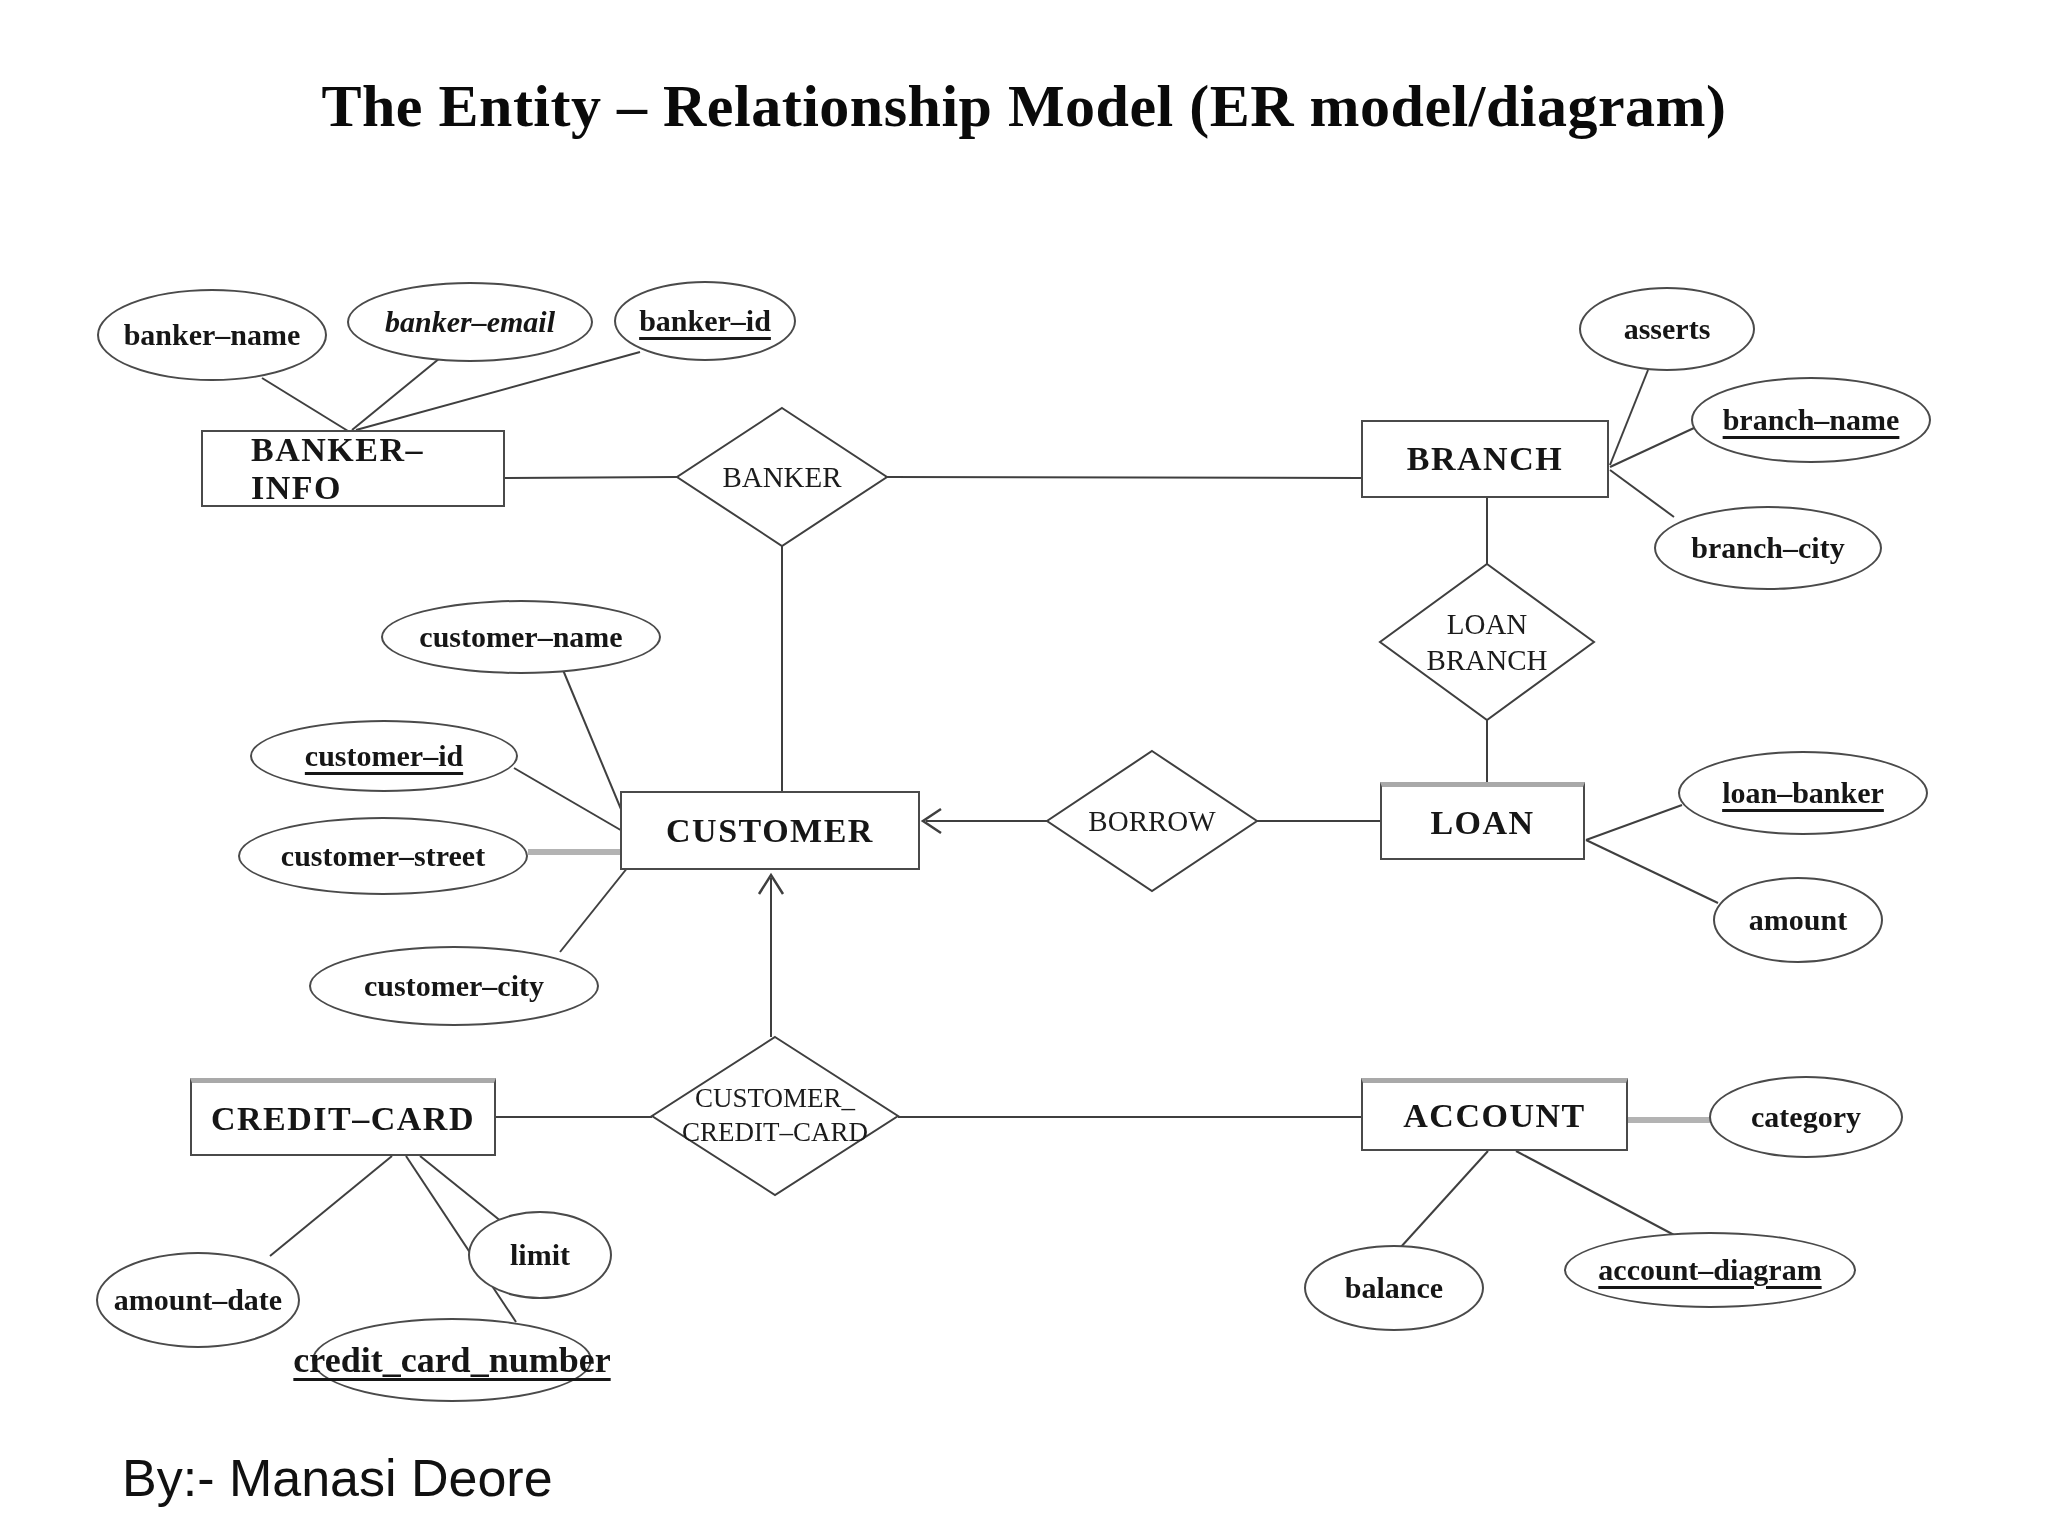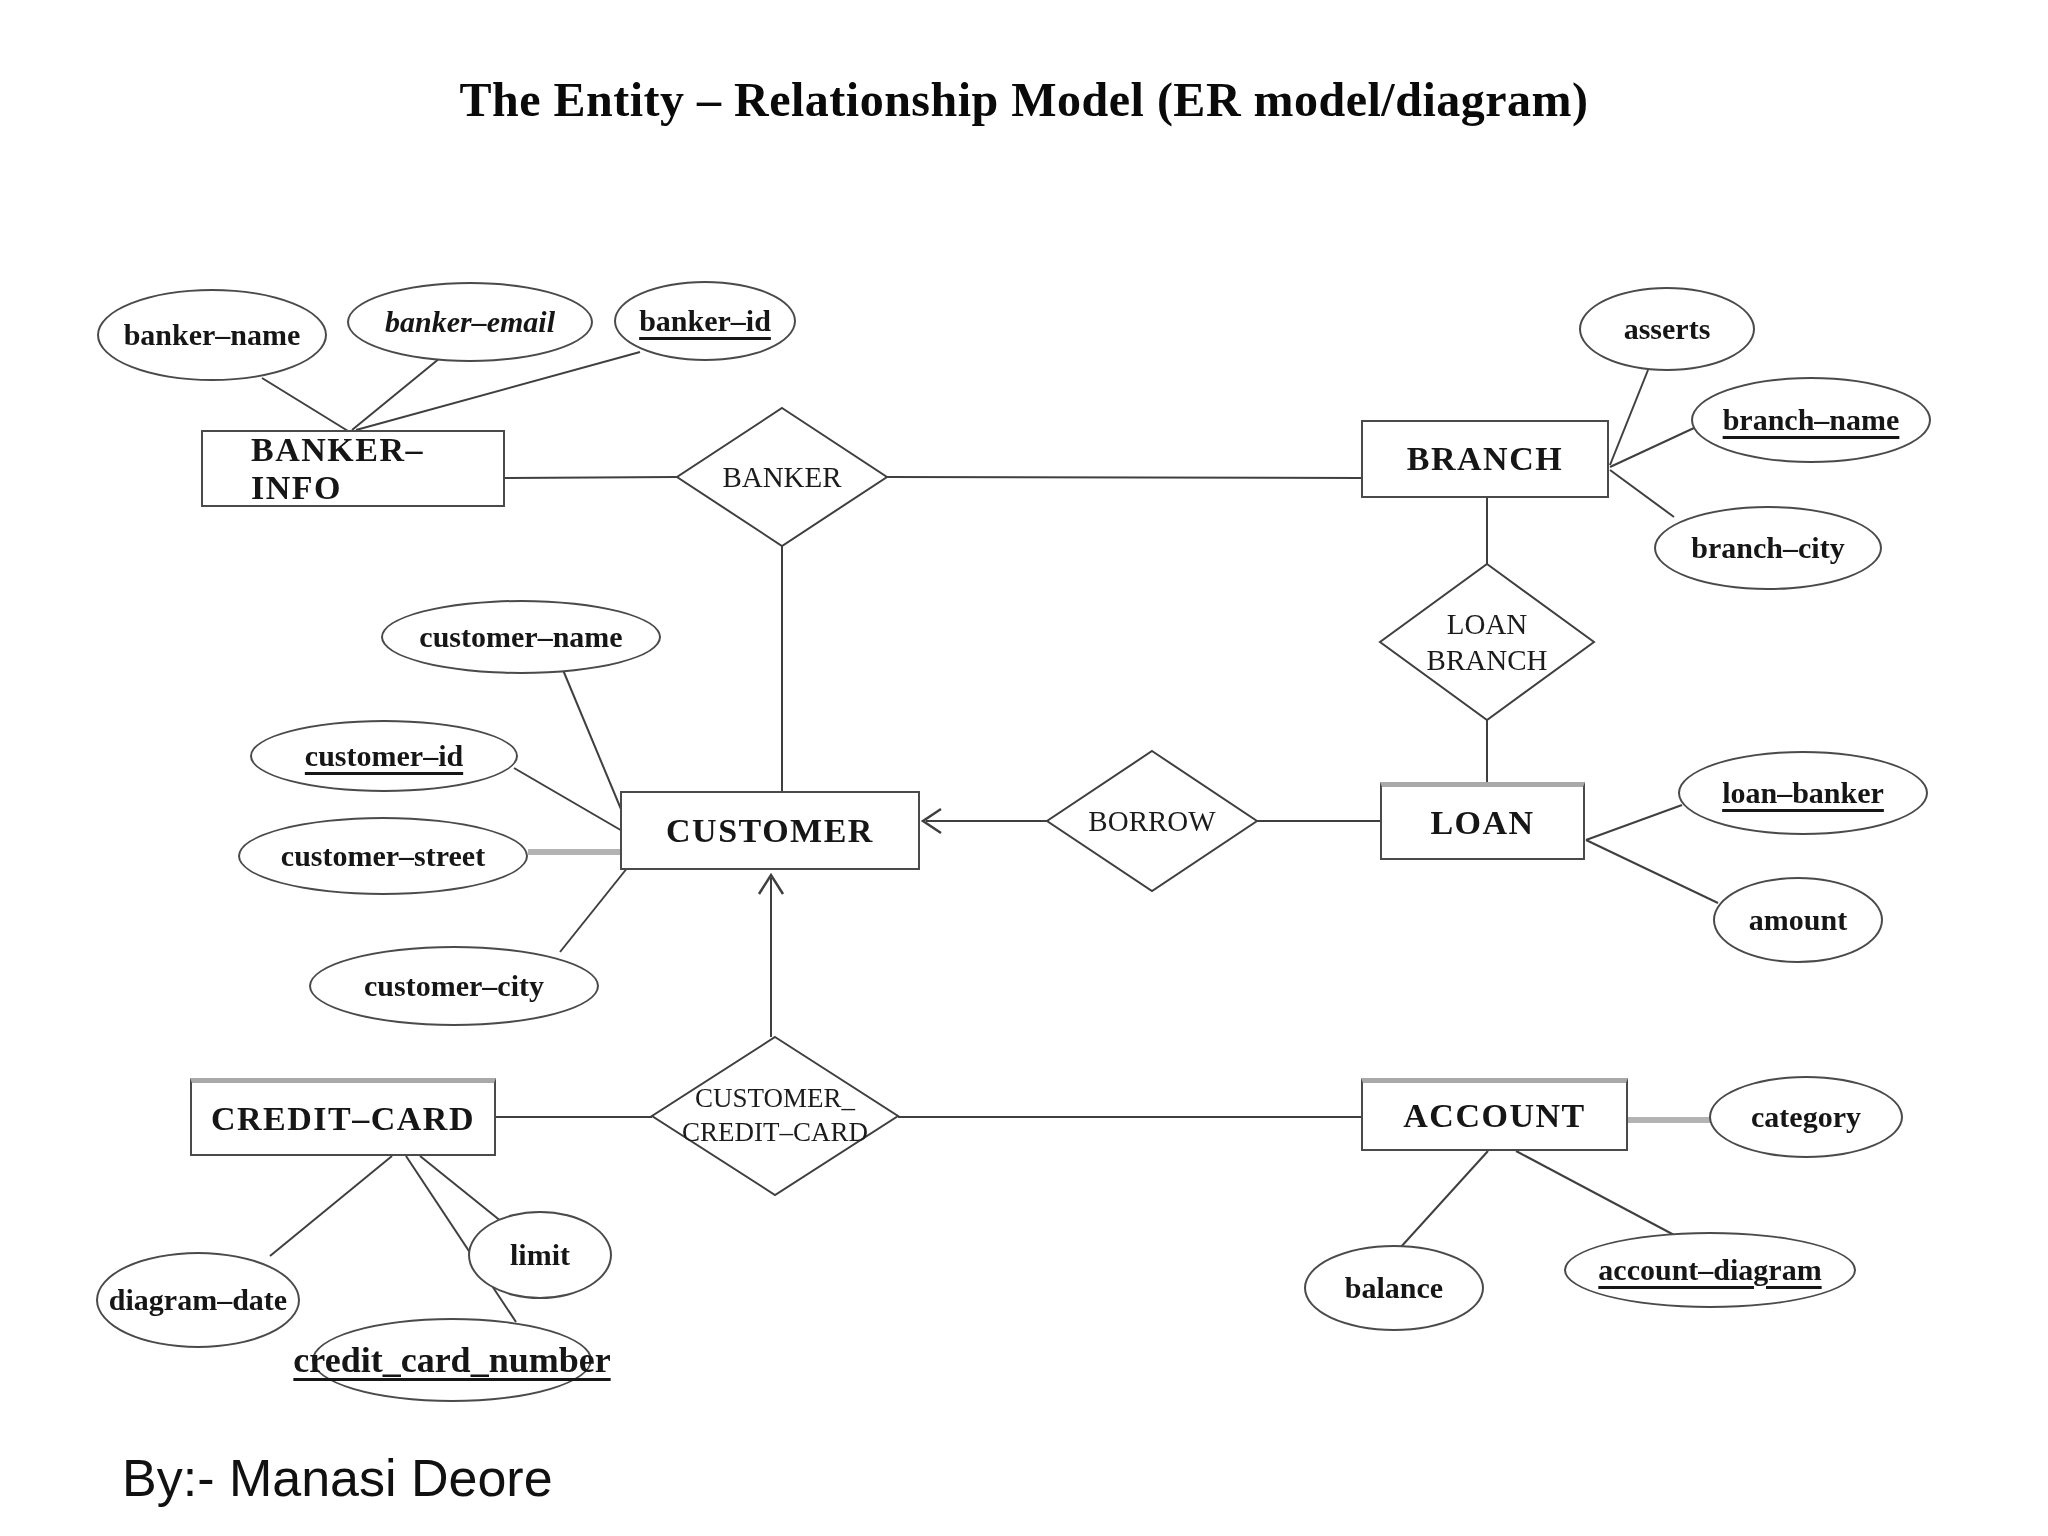--- a/index.html
+++ b/index.html
@@ -3,21 +3,21 @@
 <meta charset="utf-8">
 <style>
   html,body{margin:0;padding:0;background:#ffffff;}
   #stage{
     position:relative;width:2048px;height:1536px;background:#ffffff;
     overflow:hidden;font-family:"Liberation Serif","DejaVu Serif",serif;color:#111;
   }
   #wires{position:absolute;left:0;top:0;width:2048px;height:1536px;}
   .title{
     position:absolute;left:0;top:72px;width:2048px;text-align:center;
-    font-size:48px;font-weight:bold;letter-spacing:0.5px;color:#0a0a0a;
+    font-size:60px;font-weight:bold;letter-spacing:0.5px;color:#0a0a0a;
   }
   .entity{
     position:absolute;background:#ffffff;border:2px solid #4a4a4a;
     display:flex;align-items:center;justify-content:center;
     font-size:34px;font-weight:bold;letter-spacing:1.5px;color:#161616;
     box-sizing:border-box;
   }
   .entity.shadow-top{border-top:5px solid #a9a9a9;}
   .ellipse{
     position:absolute;background:#ffffff;border:2px solid #4a4a4a;border-radius:50%;
@@ -167,21 +167,21 @@
   <div class="ellipse" style="left:309px;top:946px;width:290px;height:80px;">
     <span class="lbl">customer–city</span>
   </div>
   <div class="ellipse key" style="left:1678px;top:751px;width:250px;height:84px;">
     <span class="lbl">loan–banker</span>
   </div>
   <div class="ellipse" style="left:1713px;top:877px;width:170px;height:86px;">
     <span class="lbl">amount</span>
   </div>
   <div class="ellipse" style="left:96px;top:1252px;width:204px;height:96px;">
-    <span class="lbl">diagram–date</span>
+    <span class="lbl">amount–date</span>
   </div>
   <div class="ellipse" style="left:468px;top:1211px;width:144px;height:88px;">
     <span class="lbl">limit</span>
   </div>
   <div class="ellipse key" style="left:312px;top:1318px;width:280px;height:84px;font-size:36px;">
     <span class="lbl">credit_card_number</span>
   </div>
   <div class="ellipse" style="left:1304px;top:1245px;width:180px;height:86px;">
     <span class="lbl">balance</span>
   </div>

